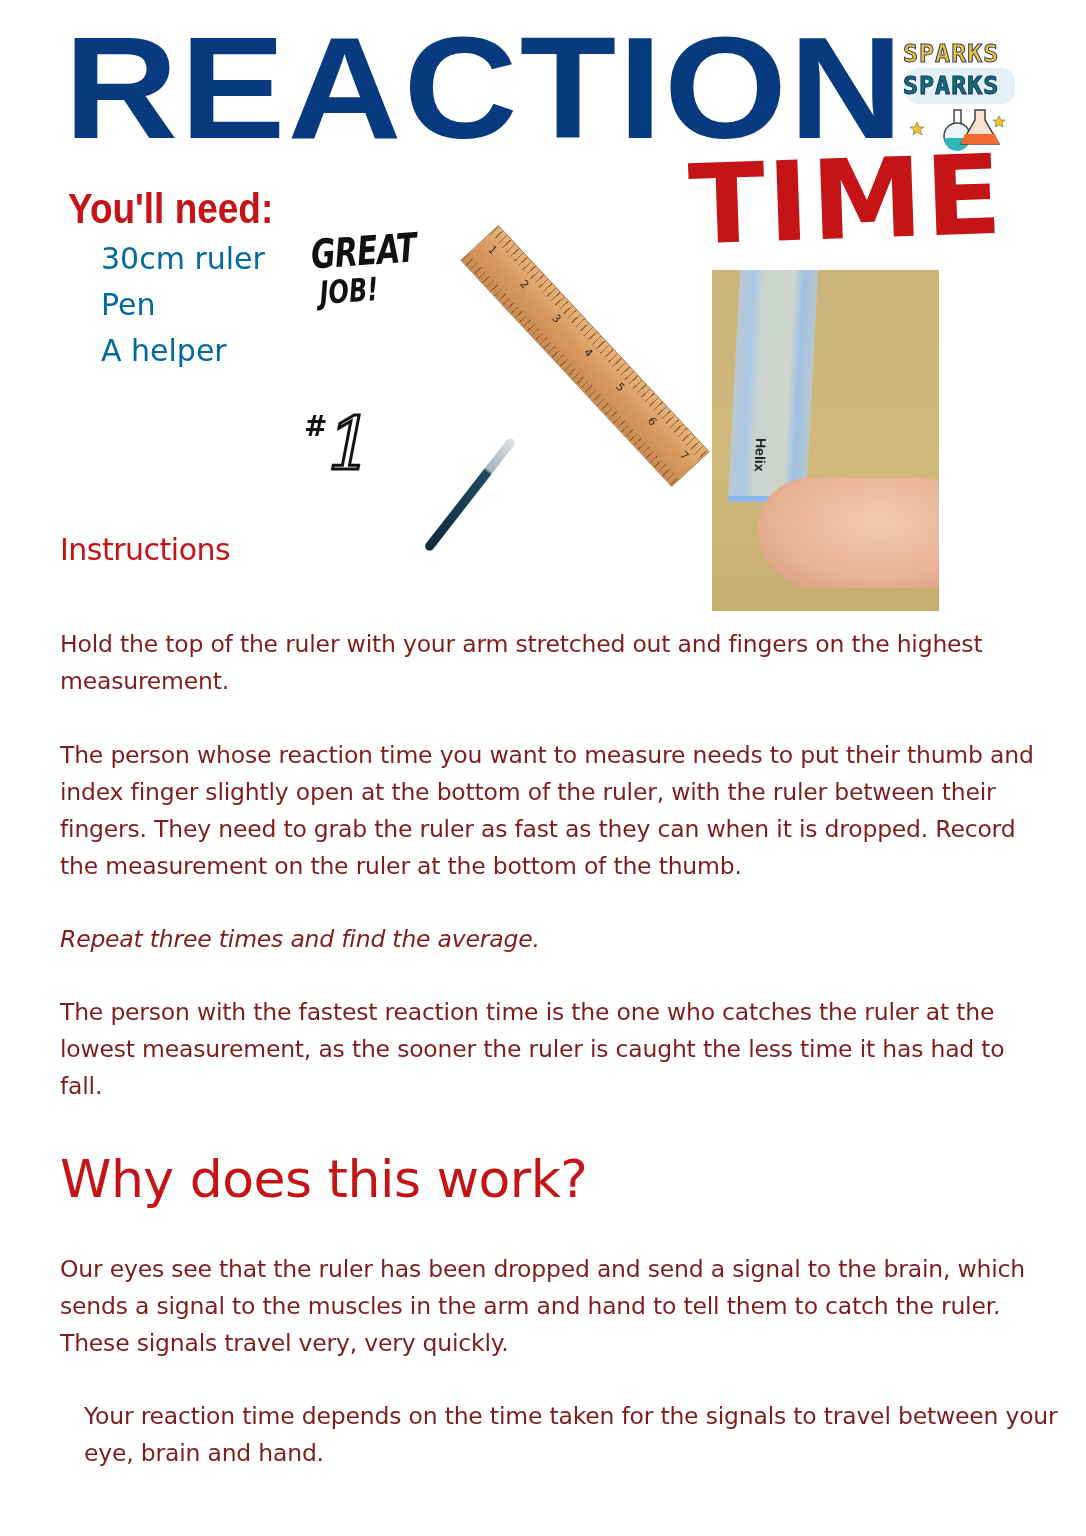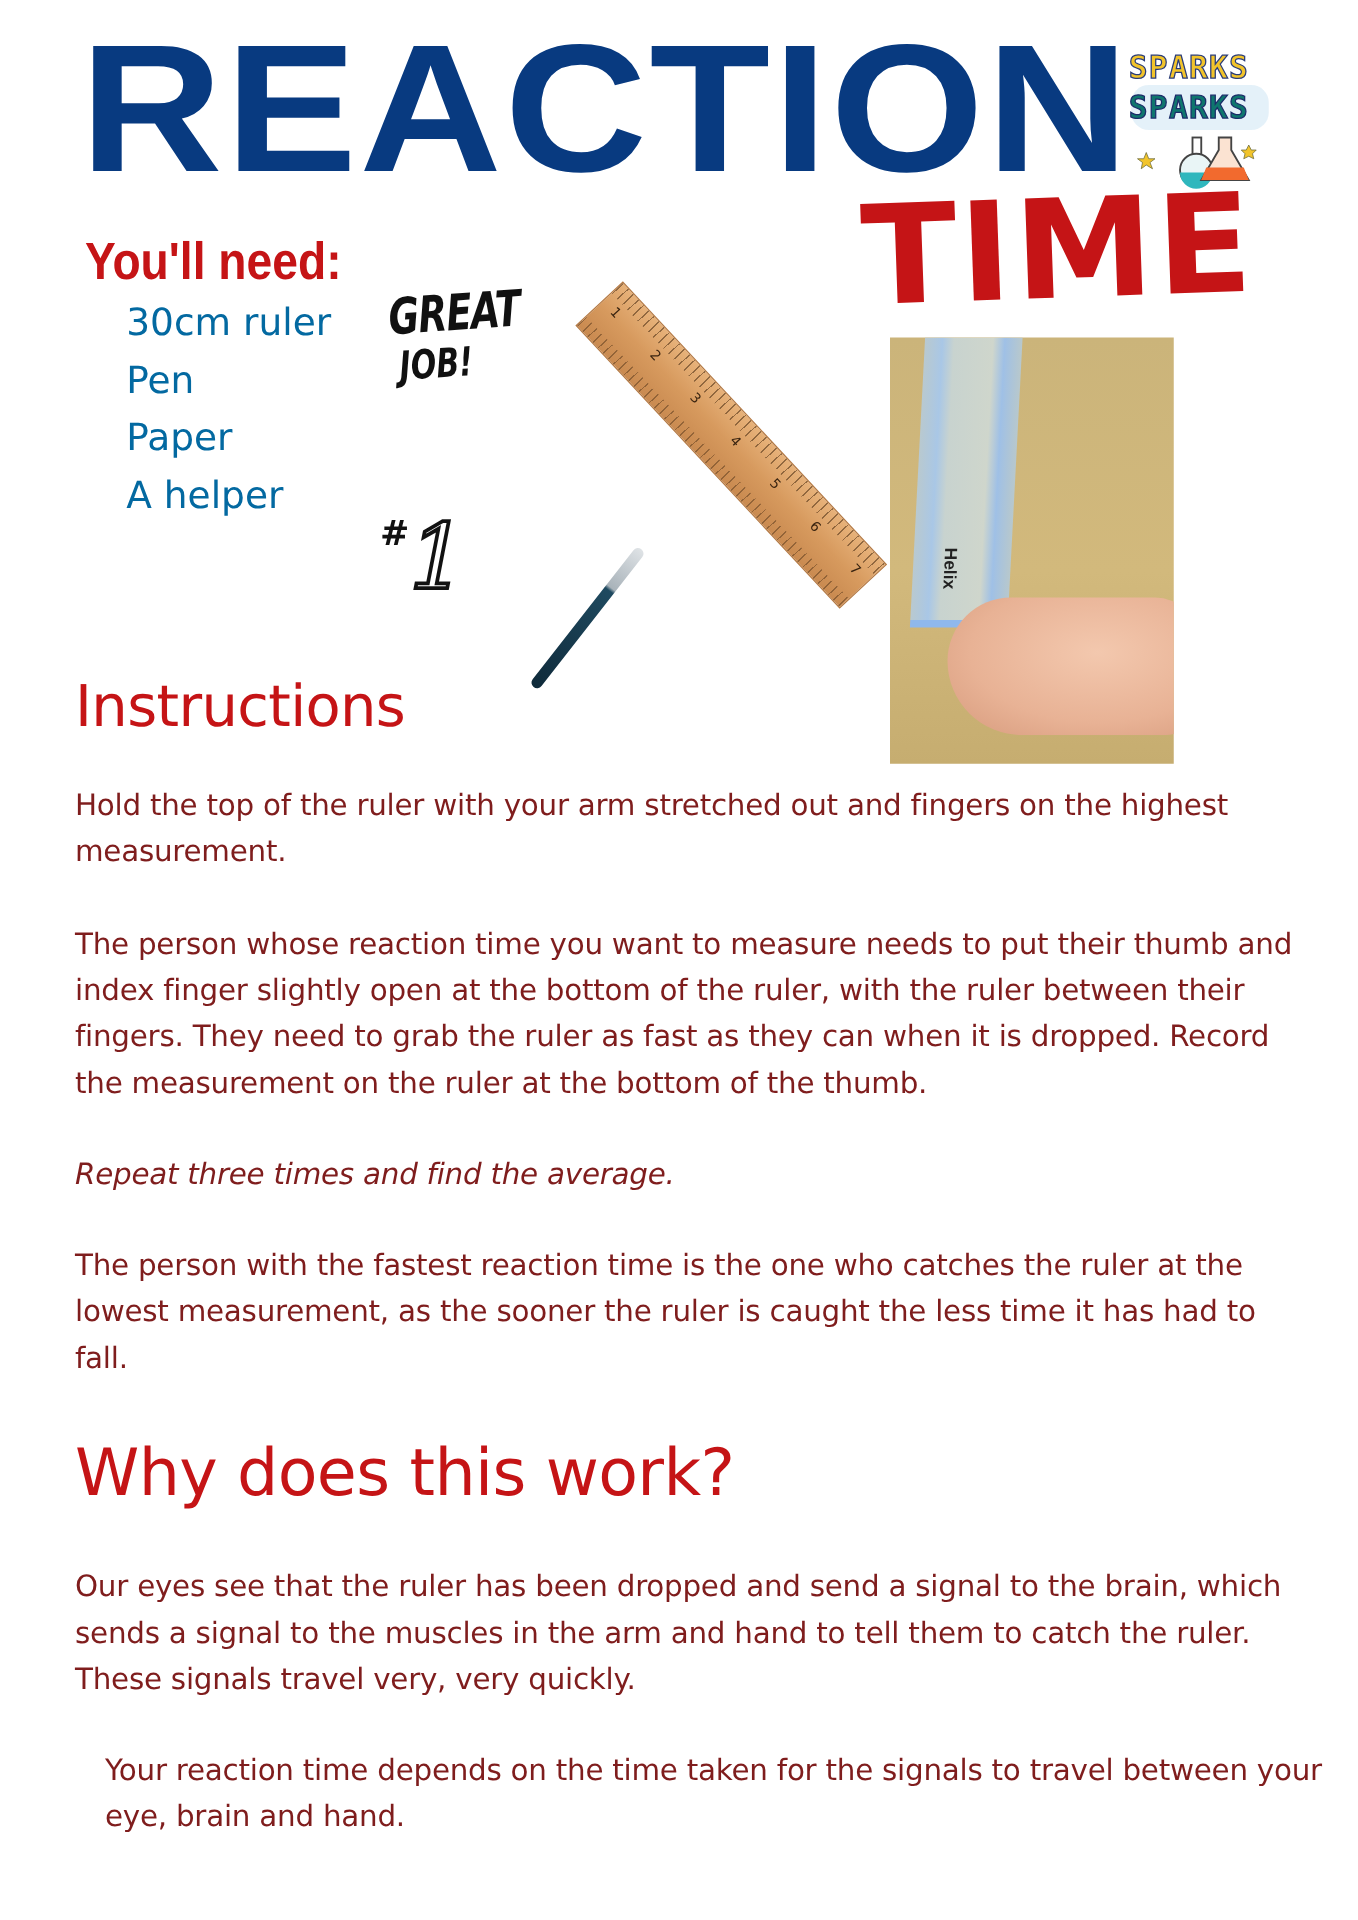--- a/index.html
+++ b/index.html
@@ -99,21 +99,21 @@
     .photo .hand {
       position: absolute; left: 46px; top: 208px; width: 200px; height: 110px;
       background: radial-gradient(ellipse at 60% 40%, #f3c8ae 0%, #e8b295 60%, #d69a7c 100%);
       border-radius: 60px 40px 30px 70px;
     }
 
     .h2 {
       position: absolute; left: 60px; font-family: "DejaVu Sans", sans-serif;
       color: #c51416; font-weight: normal; white-space: nowrap;
     }
-    .h2.instructions { top: 535px; font-size: 46px; line-height: 60px; letter-spacing: -0.5px; }
+    .h2.instructions { top: 520px; font-size: 30px; line-height: 60px; letter-spacing: -0.5px; }
     .h2.why { top: 1144px; font-size: 52px; line-height: 70px; letter-spacing: -0.5px; text-align: center; }
 
     .para {
       position: absolute; left: 60px; width: 980px;
       font-family: "DejaVu Sans", sans-serif; font-size: 23.5px; line-height: 37px;
       color: #7f1d1d; letter-spacing: -0.2px;
     }
     .p1 { top: 626px; }
     .p2 { top: 737px; }
     .p3 { top: 921px; font-style: italic; }
@@ -148,21 +148,20 @@
       <path d="M70 96 l30 0 4 10 -38 0z" fill="#f26a2e"></path>
     </g>
   </svg>
 </div>
 
 <div>
   <div class="needs-title">You'll need:</div>
   <ul class="needs-list">
     <li>30cm ruler</li>
     <li>Pen</li>
-    <li>Paper</li>
     <li>A helper</li>
   </ul>
 </div>
 
 <div class="great-job">
   <span class="g1">GREAT</span>
   <span class="g2">JOB!</span>
 </div>
 
 <div class="number-one">

